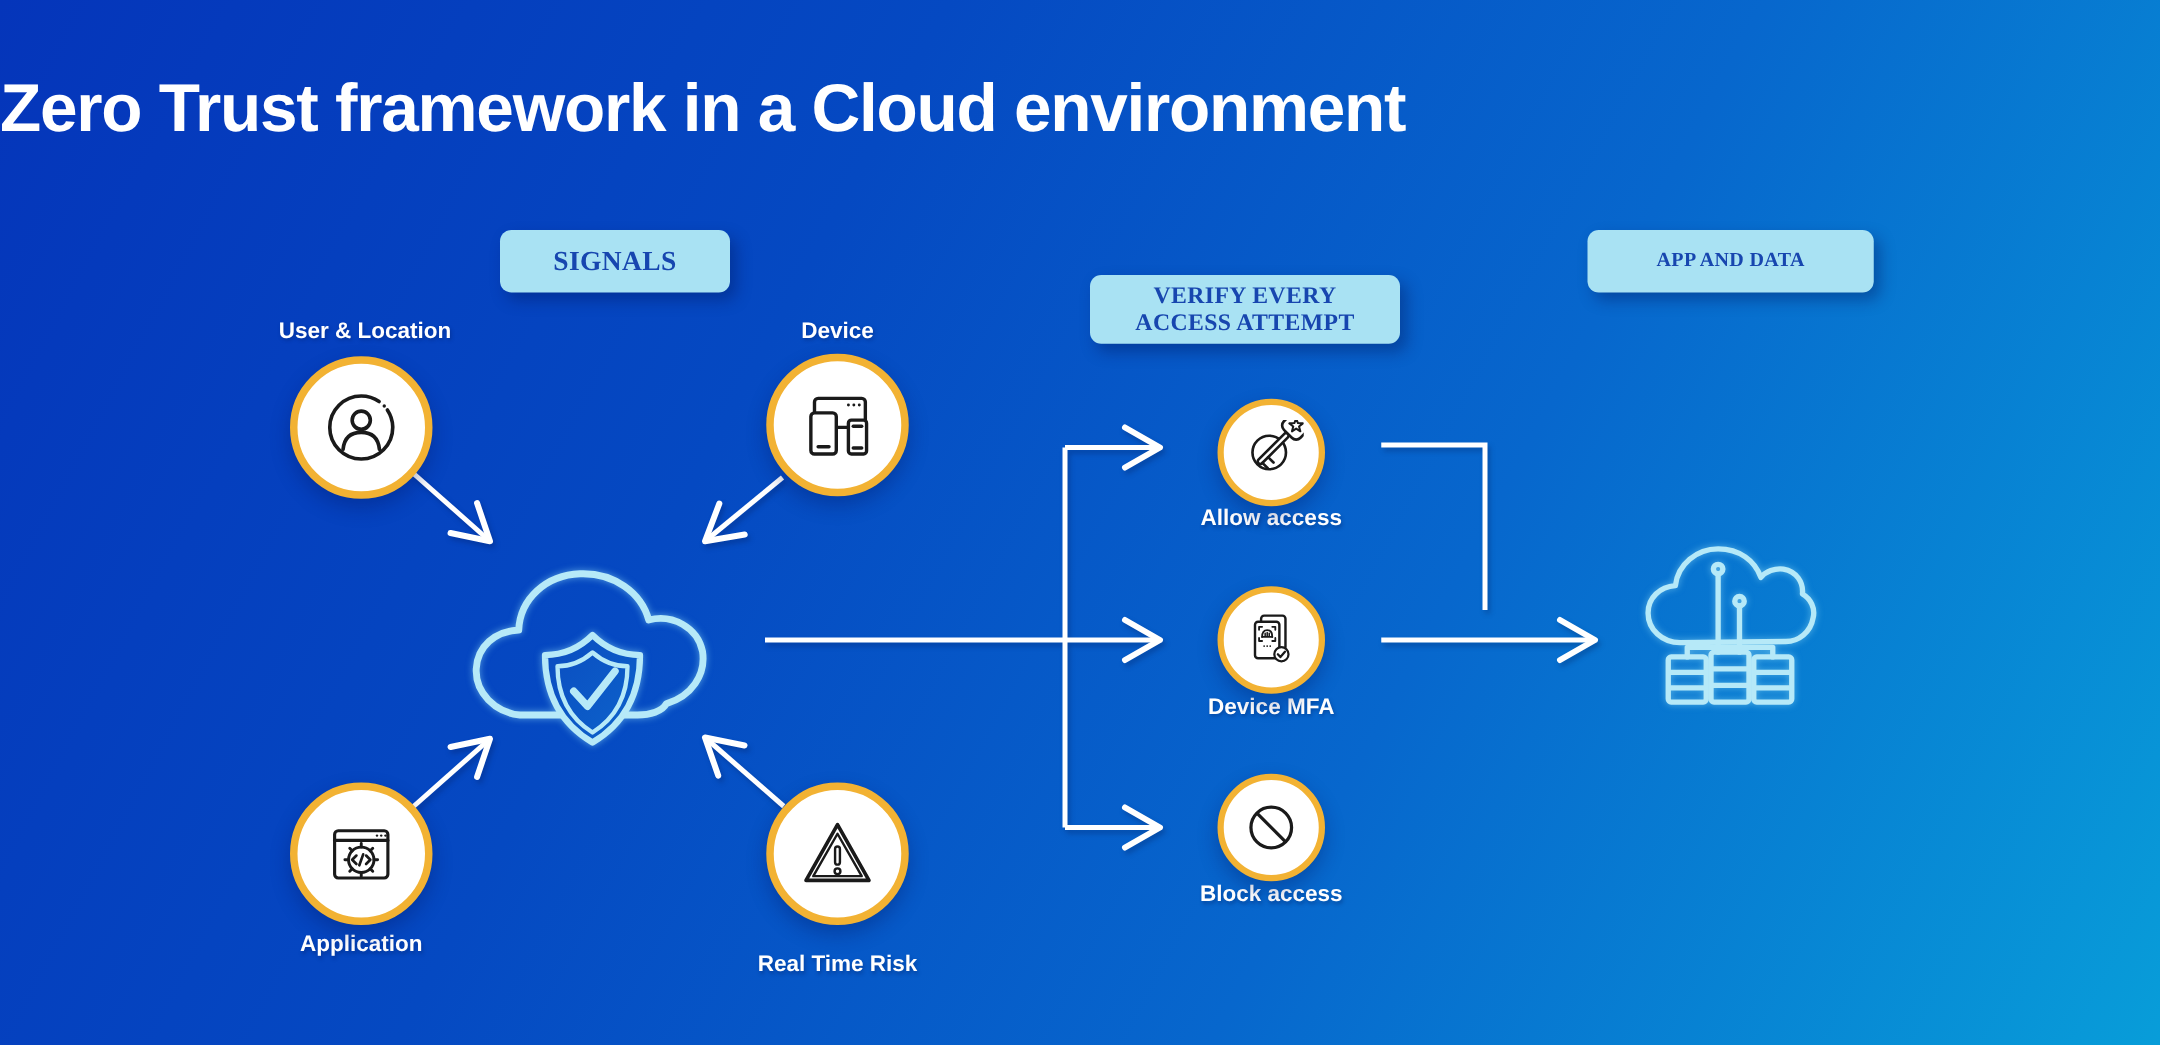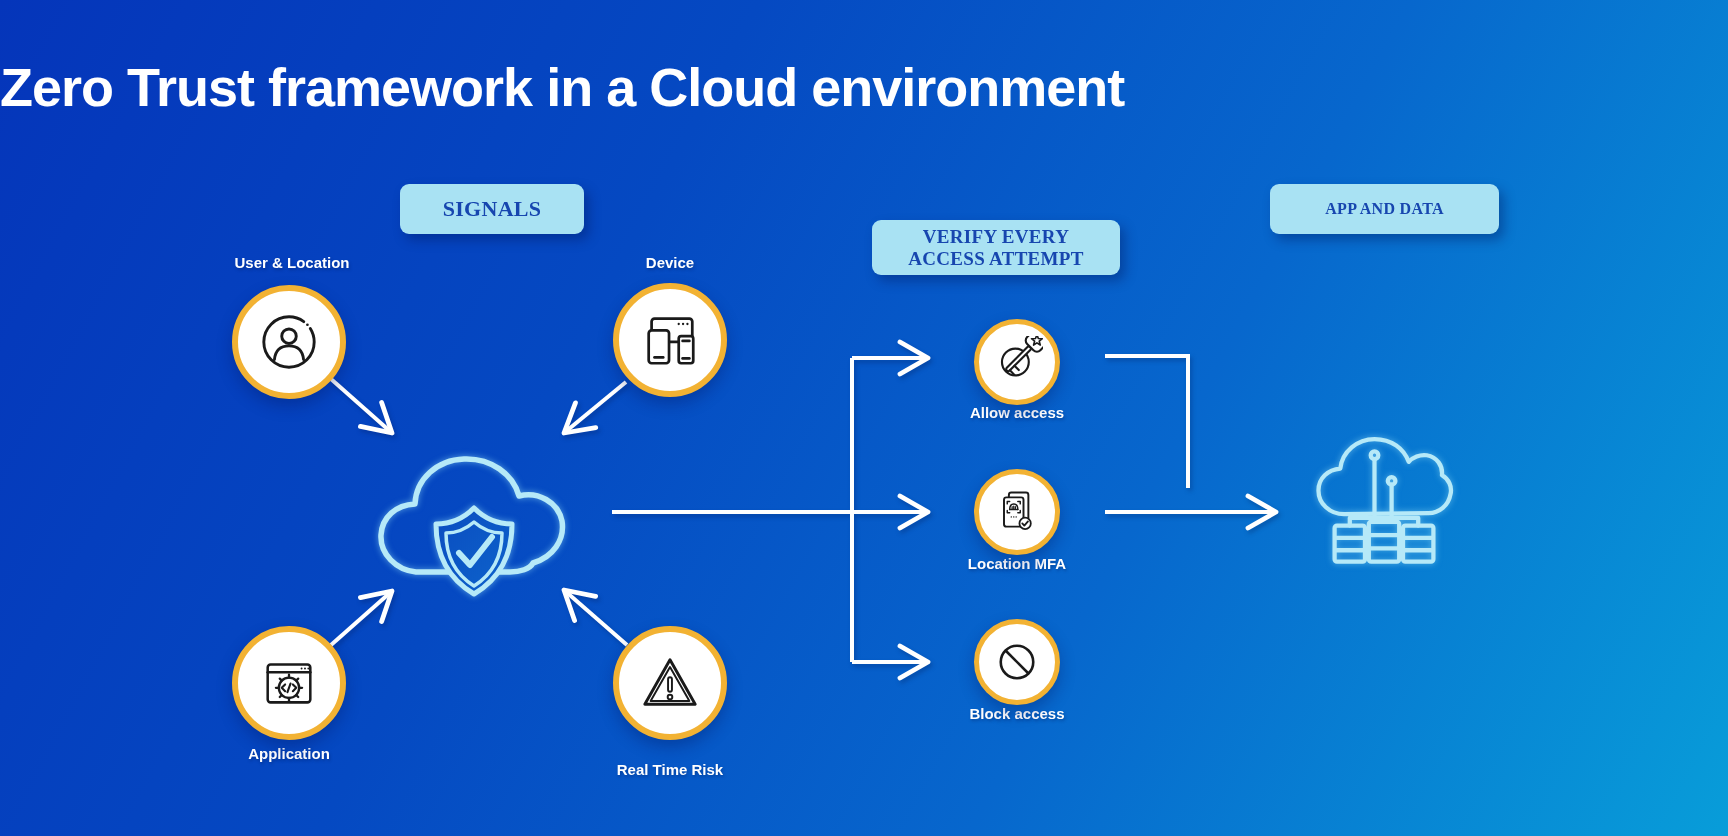--- a/index.html
+++ b/index.html
@@ -23,21 +23,21 @@
   #badge-verify{left:872px;top:181px;width:248px;height:55px;font-size:19px;margin-top:39px;}
   #badge-appdata{left:1270px;top:184px;width:229px;height:50px;font-size:16px;}
   .node-circle{
     position:absolute;background:#ffffff;border:6px solid #f2b233;border-radius:50%;
     display:flex;align-items:center;justify-content:center;
     box-shadow:0 7px 16px rgba(0,20,90,.32);box-sizing:border-box;
   }
   .signal-circle{width:114px;height:114px;}
   .decision-circle{width:86px;height:86px;border-width:5px;}
   .node-label{
-    position:absolute;color:#ffffff;font-size:15px;font-weight:bold;text-align:center;
+    position:absolute;color:#ffffff;font-size:18px;font-weight:bold;text-align:center;
     text-shadow:1px 2px 3px rgba(0,25,90,.35);
   }
   .icon-black{color:#1a1a1a;}
   .icon-cloud{color:#b6e9f8;filter:drop-shadow(0 0 3px rgba(150,225,250,.55));}
   #arrow-layer{position:absolute;left:0;top:0;filter:drop-shadow(2px 3px 2px rgba(0,20,80,.28));}
   svg{display:block;}
 </style>
 </head>
 <body>
 
@@ -149,21 +149,21 @@
     </defs>
     <g stroke="currentColor" fill="none" stroke-linecap="round" stroke-linejoin="round">
       <path stroke-width="5.5" d="M48,152 C28,150 12,134 13,115 C14,97 28,85 47,84 C48,59 69,40 96,39 C123,38 145,54 151,76 C170,71 190,82 194,101 C197,120 185,137 165,143 C162,149 152,152 142,152 L48,152 Z"></path>
       <path stroke-width="5" fill="url(#shield-bg)" d="M106,88 C117,99 131,104 144,104 C144,134 133,158 106,174 C79,158 68,134 68,104 C81,104 95,99 106,88 Z"></path>
       <path stroke-width="3.5" d="M106,102 C114,109 124,113 134,113 C134,136 125,154 106,166 C87,154 78,136 78,113 C88,113 98,109 106,102 Z"></path>
       <path stroke-width="6" d="M91,133 L102,145 L124,117"></path>
     </g>
   </svg>
 
   <div class="node-label" style="left:917px;top:404px;width:200px;">Allow access</div>
-  <div class="node-label" style="left:917px;top:555px;width:200px;">Location MFA</div>
+  <div class="node-label" style="left:917px;top:555px;width:200px;">Device MFA</div>
   <div class="node-label" style="left:917px;top:705px;width:200px;">Block access</div>
 
   <div class="node-circle decision-circle" style="left:974px;top:319px;">
     <svg width="52" height="52" viewBox="0 0 64 64" class="icon-black">
       <g stroke="currentColor" stroke-width="2.6" fill="none" stroke-linecap="round" stroke-linejoin="round">
         <circle cx="30" cy="32" r="16.5"></circle>
         <g transform="translate(30,32) rotate(-45)">
           <rect x="-15" y="-2.5" width="41" height="5" rx="2.5" fill="#ffffff"></rect>
           <path d="M-12,2.5 L-12,10 M-4,2.5 L-4,10"></path>
           <rect x="26" y="-11.5" width="23" height="23" rx="6" fill="#ffffff"></rect>

